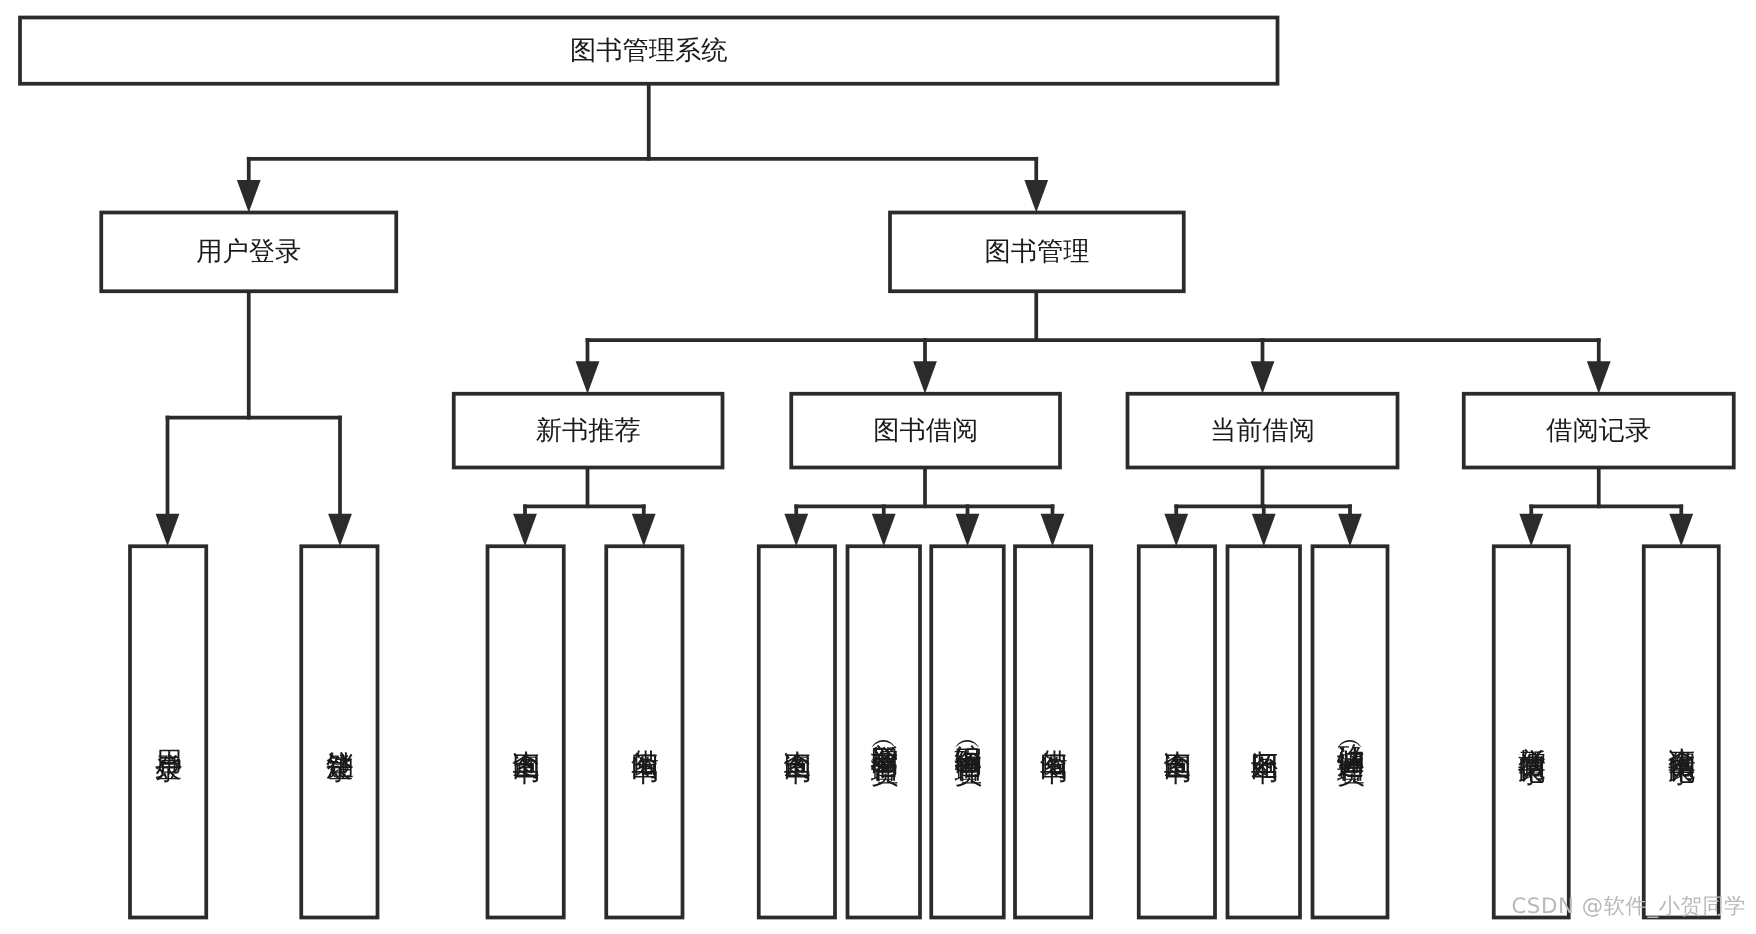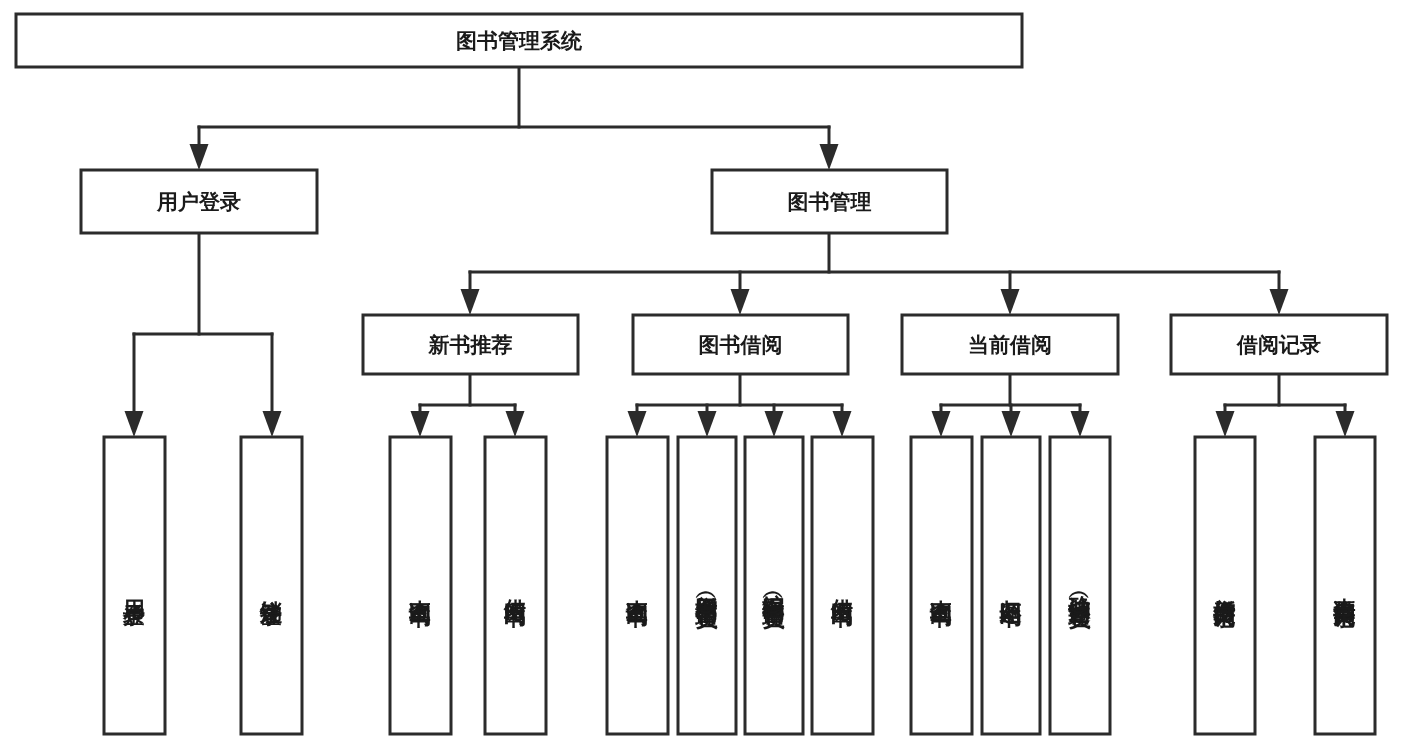--- a/index.html
+++ b/index.html
@@ -11,21 +11,20 @@
     width: 1405px;
     height: 747px;
     font-family: "DejaVu Sans", "Liberation Sans", sans-serif;
     overflow: hidden;
   }
   #diagram-root {
     position: relative;
     width: 1405px;
     height: 742px;
     background: #ffffff;
-    font-weight: bold;
   }
   svg#flow {
     position: absolute;
     left: 0;
     top: 0;
     width: 1405px;
     height: 747px;
   }
   .node-box {
     fill: #ffffff;
@@ -254,13 +253,14 @@
       <div class="vlabel-wrap" style="left: 1050px; top: 437px; width: 60px; height: 297px;">
         <span class="vlabel">确认归还（管理员）</span>
       </div>
       <div class="vlabel-wrap" style="left: 1195px; top: 437px; width: 60px; height: 297px;">
         <span class="vlabel">新增借阅记录</span>
       </div>
       <div class="vlabel-wrap" style="left: 1315px; top: 437px; width: 60px; height: 297px;">
         <span class="vlabel">查询借阅记录</span>
       </div>
     </div>
+  <div class="watermark">CSDN @软件_小贺同学</div>
 </div>
 
 </body></html>

